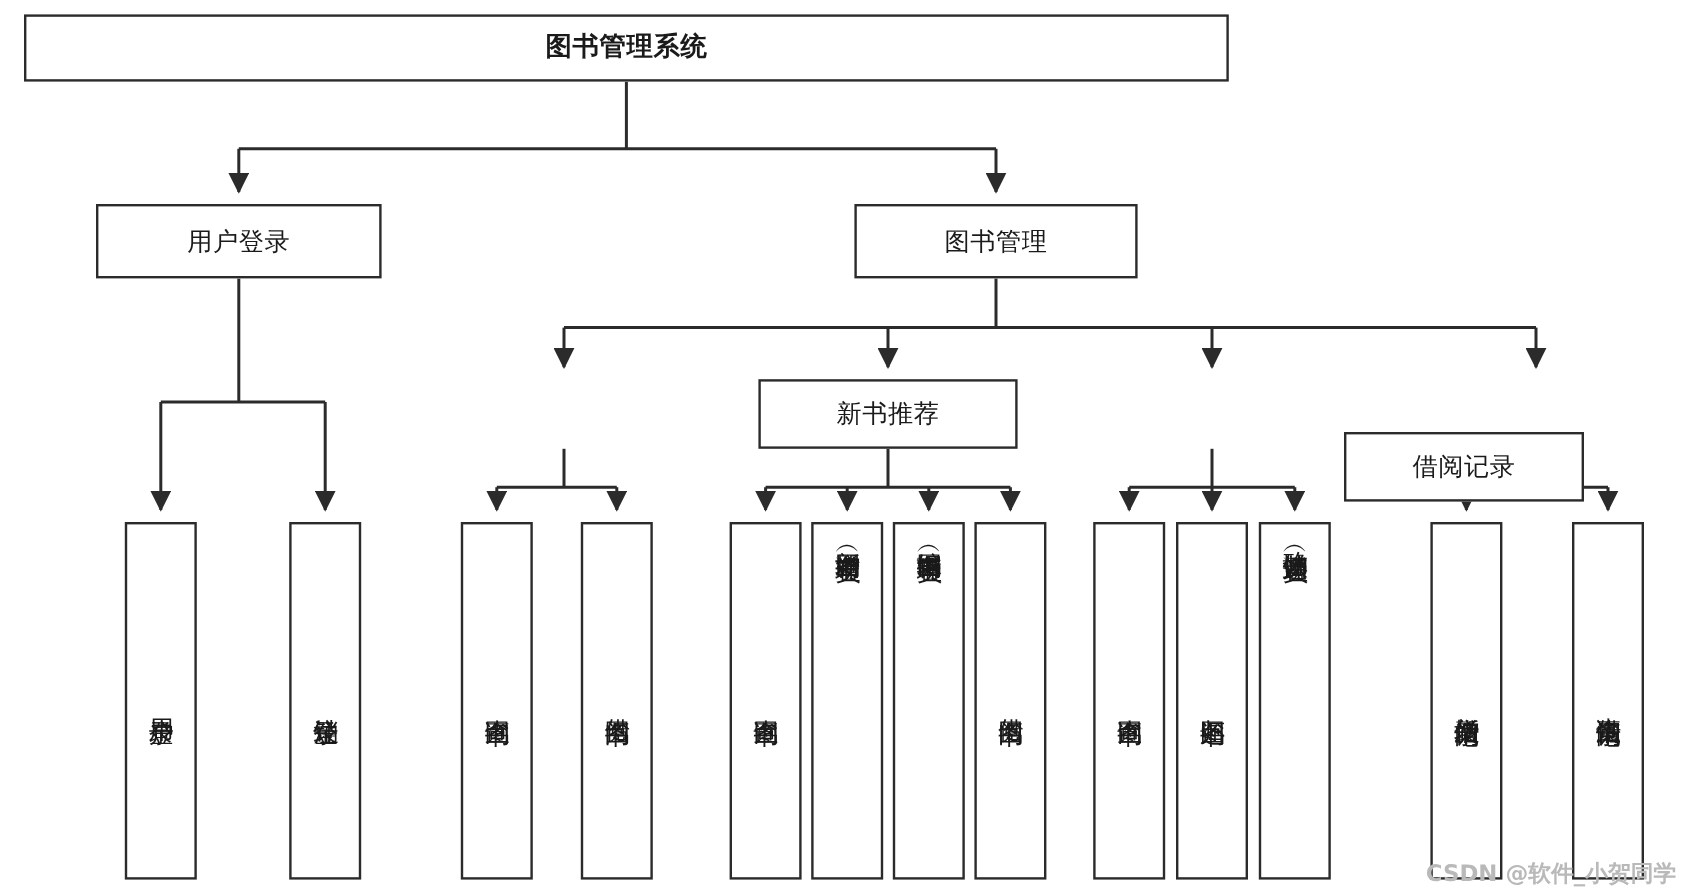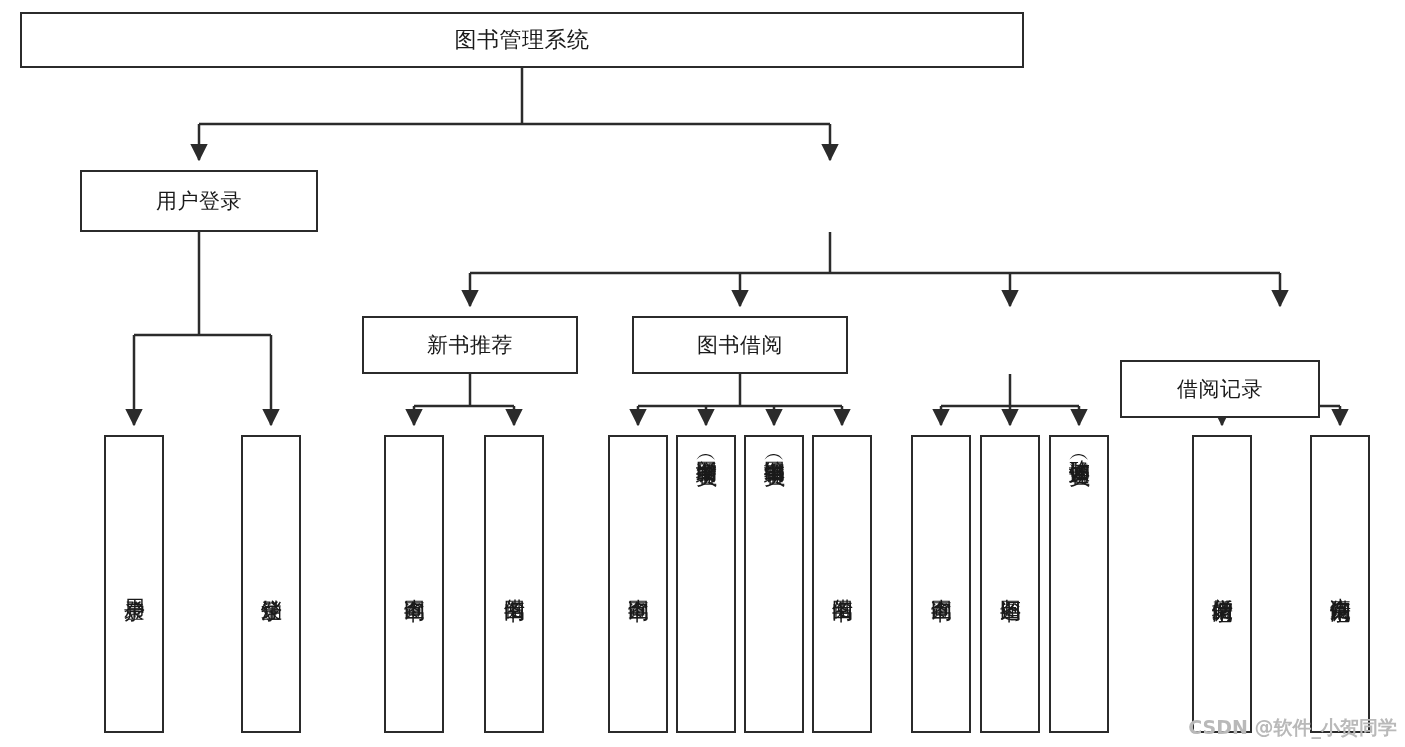--- a/index.html
+++ b/index.html
@@ -33,21 +33,21 @@
     align-items: center;
     justify-content: center;
     color: #1a1a1a;
   }
   .node-label {
     font-size: 21px;
     letter-spacing: 0.5px;
     line-height: 1.15;
     white-space: nowrap;
   }
-  .node-root .node-label { font-size: 22px; }
+  .node-root .node-label { font-size: 22px; font-weight: bold; }
   .node-mid .node-label  { font-size: 21px; }
   .node-sub .node-label  { font-size: 21px; }
 
   .node-leaf {
     align-items: flex-start;
     justify-content: center;
     padding-top: 6px;
   }
   .node-leaf .node-label {
     writing-mode: vertical-rl;
@@ -130,27 +130,27 @@
   </svg>
 
   <div class="node-box node-root" style="left:20px; top:12px; width:1004px; height:56px;">
     <span class="node-label">图书管理系统</span>
   </div>
 
   <div class="node-box node-mid" style="left:80px; top:170px; width:238px; height:62px;">
     <span class="node-label">用户登录</span>
   </div>
 
-
-  <div class="node-box node-sub" style="left:362px; top:316px; width:216px; height:58px;">
+  <div class="node-box node-mid" style="left:712px; top:170px; width:236px; height:62px;">
+    <span class="node-label">图书管理</span>
+  </div>
+
+
+  <div class="node-box node-sub" style="left:632px; top:316px; width:216px; height:58px;">
     <span class="node-label">新书推荐</span>
-  </div>
-
-  <div class="node-box node-sub" style="left:632px; top:316px; width:216px; height:58px;">
-    <span class="node-label">图书借阅</span>
   </div>
 
 
   <div class="node-box node-sub" style="left:1120px; top:316px; width:200px; height:58px;margin-top:44px;">
     <span class="node-label">借阅记录</span>
   </div>
 
   <div class="node-box node-leaf leaf-centered" style="left:104px; top:435px; width:60px; height:298px;">
     <span class="node-label">用户登录</span>
   </div>

